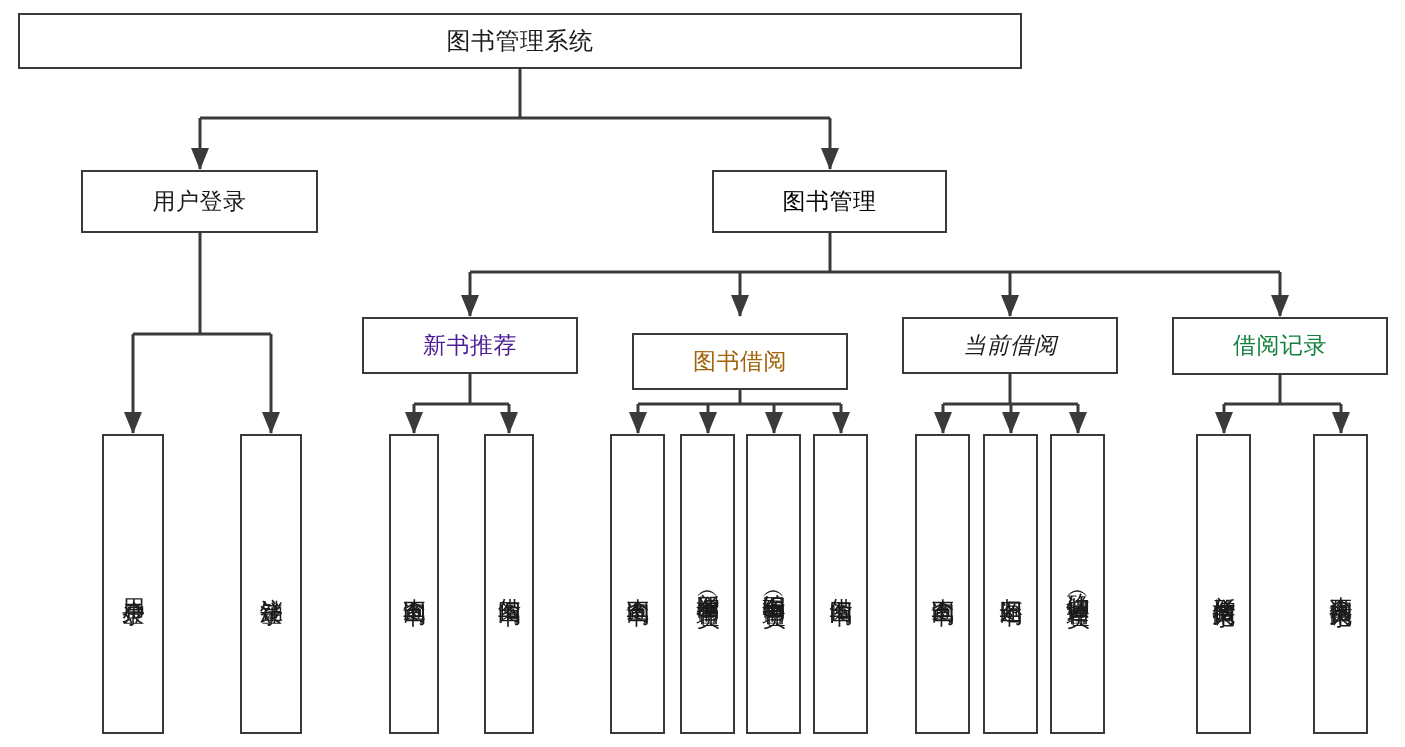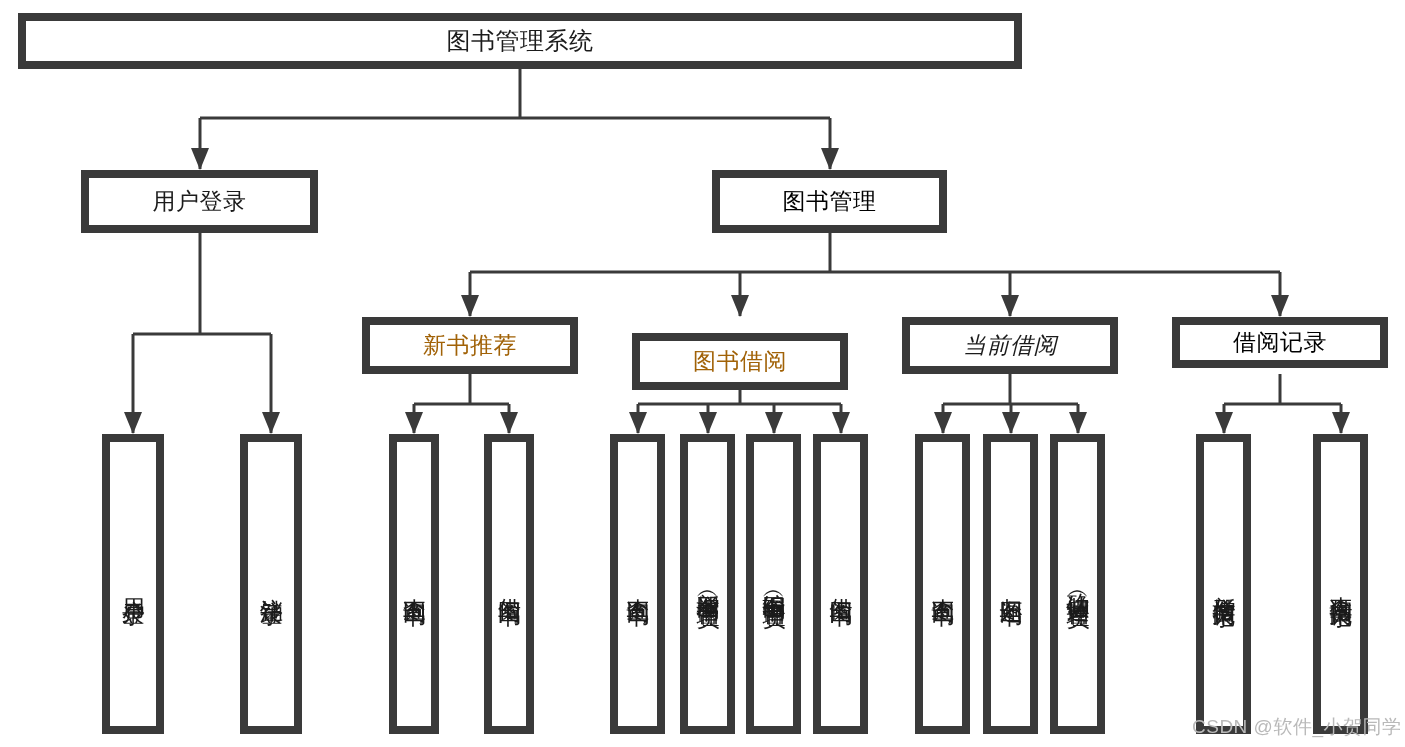--- a/index.html
+++ b/index.html
@@ -22,21 +22,21 @@
     left: 0;
     top: 0;
     width: 1405px;
     height: 747px;
     pointer-events: none;
   }
   .node {
     position: absolute;
     box-sizing: border-box;
     background: #ffffff;
-    border: 8px solid #14b8a6;
+    border: 2px solid #14b8a6;
     display: flex;
     align-items: center;
     justify-content: center;
     color: #1b1b1b;
   }
   .node .label {
     display: block;
     text-align: center;
     line-height: 1.18;
     letter-spacing: 0.5px;
@@ -127,30 +127,30 @@
   <div id="nodes">
       <div class="node horiz root" style="left: 18px; top: 13px; width: 1004px; height: 56px; border-color: rgb(58, 58, 58); color: rgb(27, 27, 27);">
         <span class="label">图书管理系统</span>
       </div>
       <div class="node horiz" style="left: 81px; top: 170px; width: 237px; height: 63px; border-color: rgb(58, 58, 58); color: rgb(27, 27, 27);">
         <span class="label">用户登录</span>
       </div>
       <div class="node horiz" style="left: 712px; top: 170px; width: 235px; height: 63px; border-color: rgb(58, 58, 58); color: #000000;">
         <span class="label">图书管理</span>
       </div>
-      <div class="node horiz" style="left: 362px; top: 317px; width: 216px; height: 57px; border-color: rgb(58, 58, 58); color: #a16207;">
+      <div class="node horiz" style="left: 362px; top: 317px; width: 216px; height: 57px; border-color: rgb(58, 58, 58); color: #4c1d95;">
         <span class="label">新书推荐</span>
       </div>
       <div class="node horiz" style="left: 632px; top: 333px; width: 216px; height: 57px; border-color: rgb(58, 58, 58); color: #a16207;">
         <span class="label">图书借阅</span>
       </div>
       <div class="node horiz" style="left: 902px; top: 317px; width: 216px; height: 57px; border-color: rgb(58, 58, 58); color: rgb(27, 27, 27); font-style: italic;">
         <span class="label">当前借阅</span>
       </div>
-      <div class="node horiz" style="left: 1172px; top: 317px; width: 216px; height: 51px; border-color: rgb(58, 58, 58); color: #000000;">
+      <div class="node horiz" style="left: 1172px; top: 317px; width: 216px; height: 58px; border-color: rgb(58, 58, 58); color: #15803d;">
         <span class="label">借阅记录</span>
       </div>
       <div class="node vert" style="left: 102px; top: 434px; width: 62px; height: 300px; border-color: rgb(58, 58, 58); color: rgb(27, 27, 27);">
         <span class="label">用户登录</span>
       </div>
       <div class="node vert" style="left: 240px; top: 434px; width: 62px; height: 300px; border-color: rgb(58, 58, 58); color: rgb(27, 27, 27);">
         <span class="label">注销登录</span>
       </div>
       <div class="node vert" style="left: 389px; top: 434px; width: 50px; height: 300px; border-color: rgb(58, 58, 58); color: rgb(27, 27, 27);">
         <span class="label">查询图书</span>
@@ -179,14 +179,13 @@
       <div class="node vert" style="left: 1050px; top: 434px; width: 55px; height: 300px; border-color: rgb(58, 58, 58); color: rgb(27, 27, 27);">
         <span class="label">确认归还（管理员）</span>
       </div>
       <div class="node vert" style="left: 1196px; top: 434px; width: 55px; height: 300px; border-color: rgb(58, 58, 58); color: rgb(27, 27, 27);">
         <span class="label">新增借阅记录</span>
       </div>
       <div class="node vert" style="left: 1313px; top: 434px; width: 55px; height: 300px; border-color: rgb(58, 58, 58); color: rgb(27, 27, 27);">
         <span class="label">查询借阅记录</span>
       </div>
     </div>
-  <div class="watermark" style="left: 1192px; top: 714px; color: rgb(185, 185, 185);">CSDN @软件_小贺同学</div>
 </div>
 
 </body></html>

